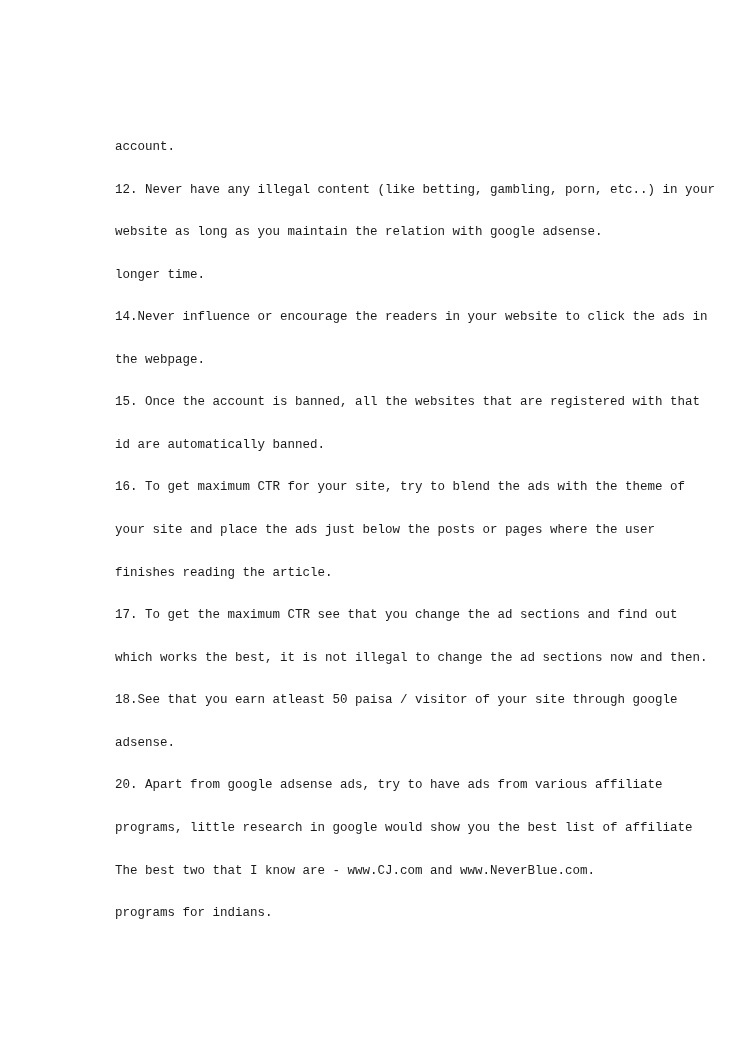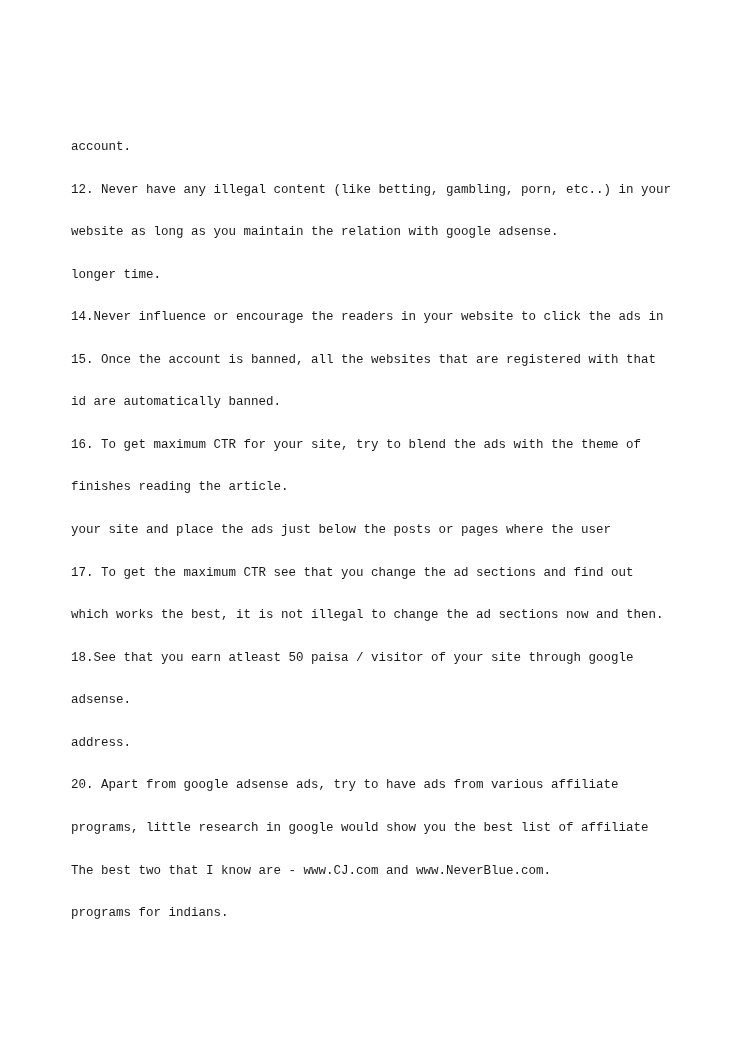--- a/index.html
+++ b/index.html
@@ -20,43 +20,44 @@
       width: 640px;
       font-family: "Liberation Mono", "DejaVu Sans Mono", monospace;
       font-size: 12.5px;
       line-height: 14.19px;
       color: #1a1a1a;
       white-space: pre;
     }
     .line {
       display: block;
       height: 14.19px;
+      margin-left: 44px;
     }
   </style>
 </head>
 <body>
 
 <div class="page">
   
   <div>
     <span class="line">account.</span>
     <span class="line">12. Never have any illegal content (like betting, gambling, porn, etc..) in your</span>
     <span class="line">website as long as you maintain the relation with google adsense.</span>
     <span class="line">longer time.</span>
     <span class="line">14.Never influence or encourage the readers in your website to click the ads in</span>
+    <span class="line">the webpage.</span>
     <span class="line">15. Once the account is banned, all the websites that are registered with that</span>
     <span class="line">id are automatically banned.</span>
     <span class="line">16. To get maximum CTR for your site, try to blend the ads with the theme of</span>
+    <span class="line">your site and place the ads just below the posts or pages where the user</span>
     <span class="line">finishes reading the article.</span>
-    <span class="line">your site and place the ads just below the posts or pages where the user</span>
     <span class="line">17. To get the maximum CTR see that you change the ad sections and find out</span>
     <span class="line">which works the best, it is not illegal to change the ad sections now and then.</span>
     <span class="line">18.See that you earn atleast 50 paisa / visitor of your site through google</span>
     <span class="line">adsense.</span>
-    <span class="line">address.</span>
     <span class="line">20. Apart from google adsense ads, try to have ads from various affiliate</span>
     <span class="line">programs, little research in google would show you the best list of affiliate</span>
     <span class="line">The best two that I know are - www.CJ.com and www.NeverBlue.com.</span>
     <span class="line">programs for indians.</span>
   </div>
   
 
   
   
   

